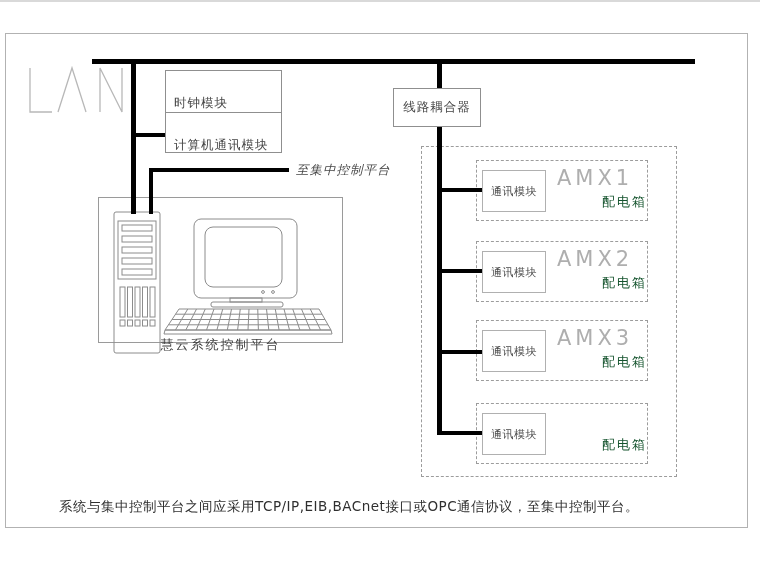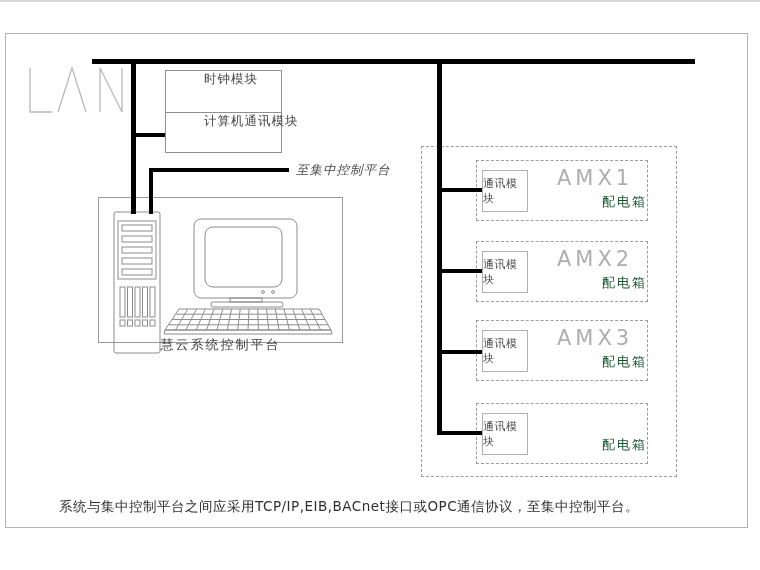--- a/index.html
+++ b/index.html
@@ -9,21 +9,21 @@
   }
   .top-edge{position:absolute;left:0;top:0;width:760px;height:2px;background:#d9d9d9;}
   .frame{position:absolute;left:5px;top:33px;width:741px;height:493px;border:1px solid #b2b2b2;}
 
   
   .busline{position:absolute;background:#000000;z-index:1;}
 
   
   .thinbox{position:absolute;border:1px solid #8f8f8f;background:#ffffff;box-sizing:border-box;}
   .module-box{left:165px;top:70px;width:117px;height:83px;}
-  .module-cell{position:absolute;left:0;width:100%;height:41px;display:flex;align-items:flex-start;margin-left:30px;}
+  .module-cell{position:absolute;left:0;width:100%;height:41px;display:flex;align-items:flex-end;}
   .module-cell span{padding-left:8px;font-size:12.5px;color:#454545;letter-spacing:1px;}
   .module-divider{position:absolute;left:0;top:41px;width:100%;height:0;border-top:1px solid #8f8f8f;}
   .coupler-box{left:393px;top:88px;width:88px;height:39px;z-index:2;display:flex;align-items:center;justify-content:center;}
   .coupler-box span{font-size:12.5px;color:#454545;letter-spacing:1px;}
 
   
   .platform-box{left:98px;top:197px;width:245px;height:146px;border:1px solid #9a9a9a;}
   .platform-caption{position:absolute;left:0;top:138px;width:100%;text-align:center;
     font-size:13px;color:#3f3f3f;letter-spacing:2px;}
 
@@ -31,21 +31,21 @@
   .lan-svg{position:absolute;left:28px;top:58px;z-index:0;}
 
   
   .wire-label{position:absolute;font-size:12.5px;color:#474747;letter-spacing:1px;z-index:2;}
 
   
   .dashed{position:absolute;border:1px dashed #9c9c9c;box-sizing:border-box;}
   .outer-dashed{left:421px;top:146px;width:256px;height:331px;}
   .amx-group{position:absolute;left:476px;width:172px;height:61px;}
   .amx-inner{position:absolute;left:0;top:0;width:172px;height:61px;border:1px dashed #9c9c9c;box-sizing:border-box;}
-  .comm-box{position:absolute;left:6px;top:10px;width:46px;height:42px;border:1px solid #b0b0b0;
+  .comm-box{position:absolute;left:6px;top:10px;width:64px;height:42px;border:1px solid #b0b0b0;
     background:#ffffff;z-index:2;display:flex;align-items:center;justify-content:center;box-sizing:border-box;}
   .comm-box span{font-size:11px;color:#4a4a4a;letter-spacing:0.5px;}
   .amx-name{position:absolute;left:81px;top:6px;font-size:21px;color:#aeaeae;letter-spacing:4px;z-index:2;}
   .amx-sub{position:absolute;left:82px;top:33px;font-size:13px;color:#14532d;letter-spacing:2px;z-index:2;margin-left:44px;}
 
   
   .note-line1{position:absolute;left:30px;top:480px;font-size:13.5px;color:#2f2f2f;letter-spacing:0.5px;}
   .note-line2{position:absolute;left:59px;top:498px;font-size:13.5px;color:#2f2f2f;letter-spacing:0.5px;}
 
   svg{display:block;}
@@ -130,20 +130,23 @@
           <path d="M88.75,111 L76.4,132 M97.5,111 L86.8,132 M106.25,111 L97.1,132 M115,111 L107.5,132
                    M123.75,111 L117.9,132 M132.5,111 L128.3,132 M141.25,111 L138.6,132 M150,111 L149,132
                    M158.75,111 L159.4,132 M167.5,111 L169.8,132 M176.25,111 L180.1,132 M185,111 L190.5,132
                    M193.75,111 L200.9,132 M202.5,111 L211.3,132 M211.25,111 L221.6,132"></path>
         </g>
       </g>
     </svg>
     <div class="platform-caption">慧云系统控制平台</div>
   </div>
 
+  <div class="thinbox coupler-box">
+    <span>线路耦合器</span>
+  </div>
 
   <div class="dashed outer-dashed"></div>
 
   <div class="amx-group" style="top:160px;">
     <div class="amx-inner"></div>
     <div class="comm-box">
       <span>通讯模块</span>
     </div>
     <div class="amx-name">AMX1</div>
     <div class="amx-sub">配电箱</div>

